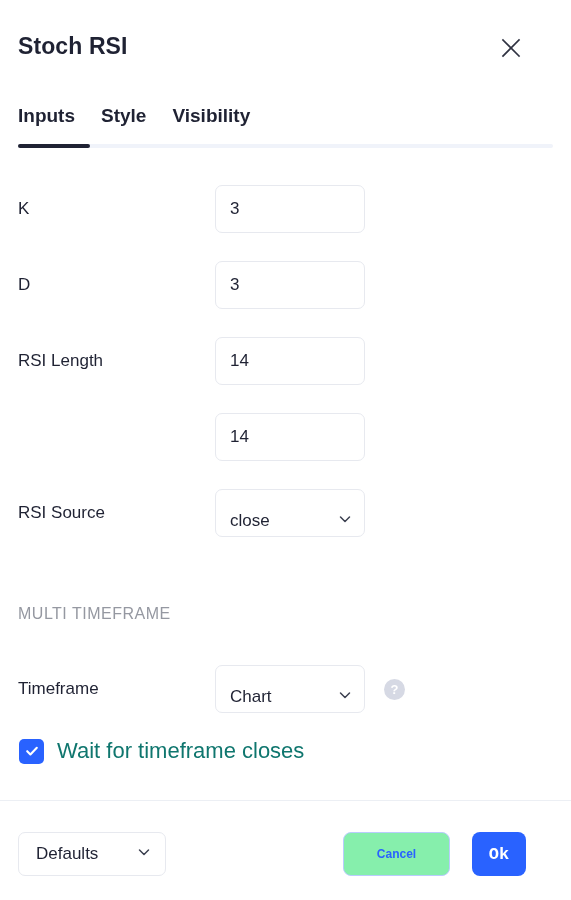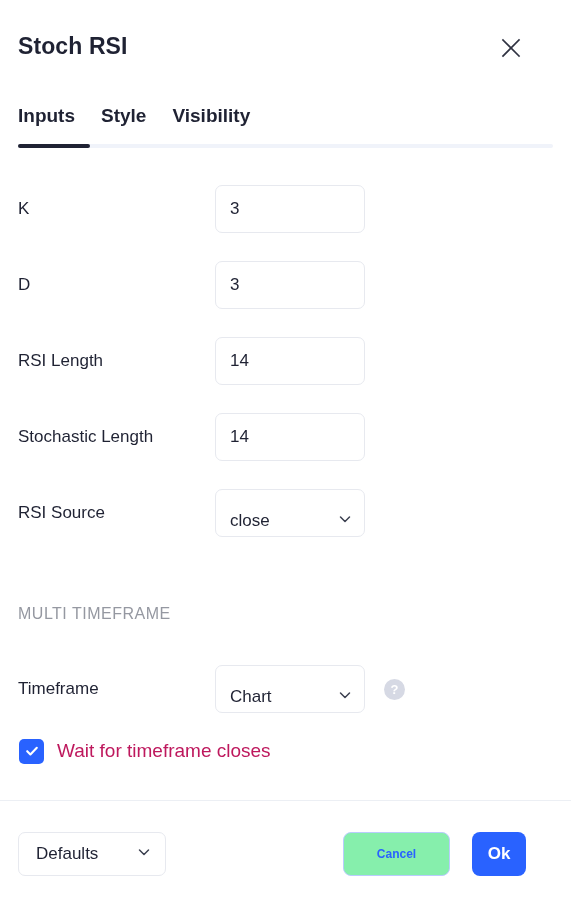--- a/index.html
+++ b/index.html
@@ -219,22 +219,22 @@
     background: #2962ff;
     display: flex;
     align-items: center;
     justify-content: center;
     cursor: pointer;
   }
   .checkbox svg { display: block; }
   .checkbox-label {
     position: absolute;
     left: 57px;
-    font-size: 19px;
-    color: #be185d;
+    font-size: 22px;
+    color: #0f766e;
     line-height: 24px;
     white-space: nowrap;
     cursor: pointer;
   }
 
   
   .separator {
     position: absolute;
     left: 0;
     top: 800px;
@@ -294,21 +294,21 @@
     width: 54px;
     height: 44px;
     box-sizing: border-box;
     border: none;
     border-radius: 8px;
     background: #2962ff;
     color: #ffffff;
     font-size: 17px;
     font-weight: bold;
     cursor: pointer;
-    font-family: Liberation Sans, sans-serif;
+    font-family: Liberation Mono, monospace;
     display: flex;
     align-items: center;
     justify-content: center;
   }
 </style>
 </head>
 <body>
 
 <div class="dialog">
 
@@ -344,21 +344,20 @@
       <div class="row-label">D</div>
       <div class="field">3</div>
     </div>
 
     <div class="row" style="top:186px;">
       <div class="row-label">RSI Length</div>
       <div class="field">14</div>
     </div>
 
     <div class="row" style="top:262px;">
-      <div class="row-label">Stochastic Length</div>
       <div class="field">14</div>
     </div>
 
     <div class="row" style="top:338px;">
       <div class="row-label">RSI Source</div>
       <div class="select">
         <span class="select-value">close</span>
         <span class="chev">
           <svg width="16" height="16" viewBox="0 0 16 16">
             <path d="M3.5 6 L8 10.5 L12.5 6" stroke="#3c4050" stroke-width="1.5" fill="none" stroke-linecap="round" stroke-linejoin="round"></path>

